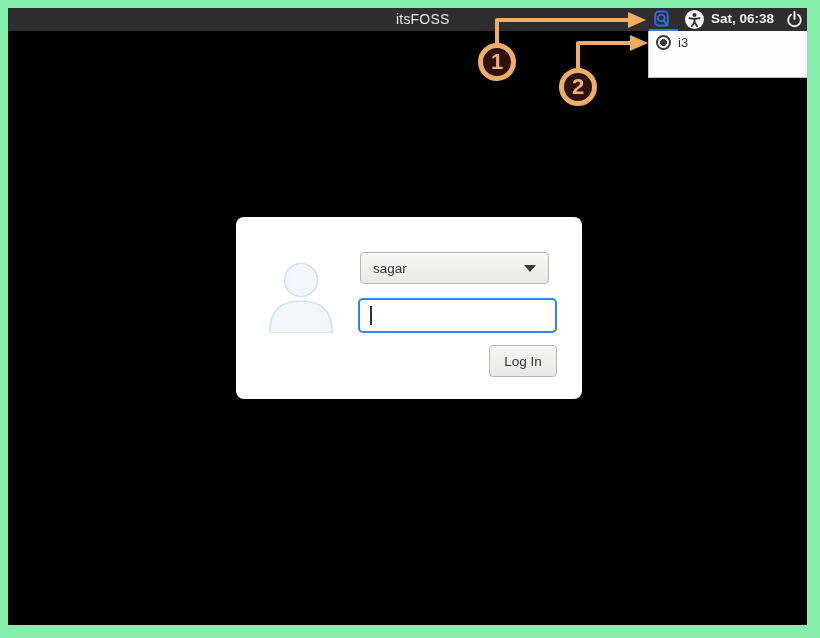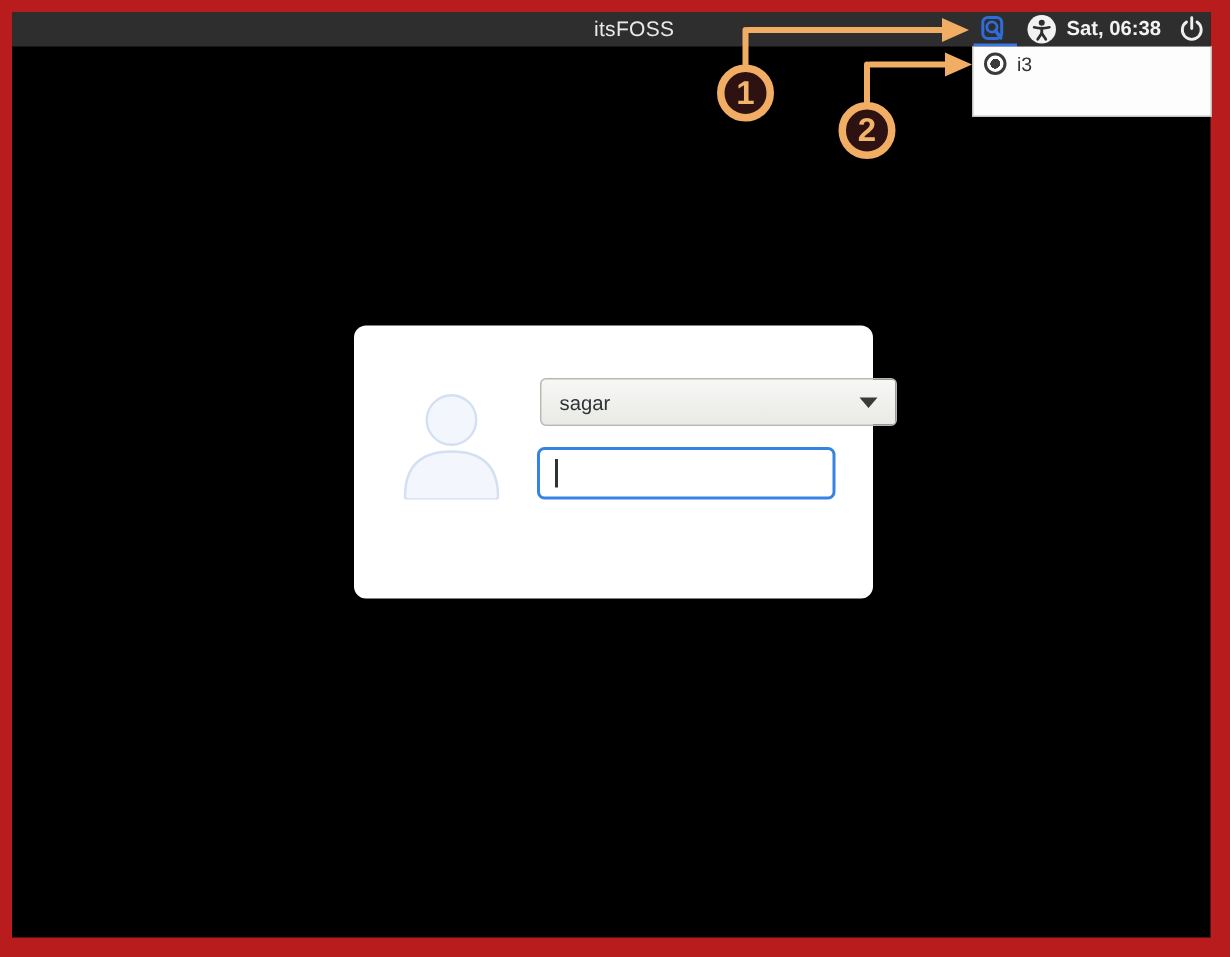--- a/index.html
+++ b/index.html
@@ -2,21 +2,21 @@
 <html><head>
 <meta charset="utf-8">
 <style>
   * { margin: 0; padding: 0; box-sizing: border-box; }
   html, body { width: 820px; height: 638px; }
   body { font-family: "Liberation Sans", sans-serif; }
 
   .frame {
     position: relative;
     width: 820px; height: 638px;
-    background: #b91c1c;
+    background: #86efac;
   }
   .screen {
     position: absolute;
     left: 8px; top: 8px;
     width: 799px; height: 617px;
     background: #000000;
     overflow: visible;
   }
 
   
@@ -107,21 +107,21 @@
     position: absolute;
     left: 228px; top: 209px;
     width: 346px; height: 182px;
     background: #ffffff;
     border-radius: 8px;
   }
   .avatar { position: absolute; left: 30px; top: 38px; }
   .username-combo {
     position: absolute;
     left: 124px; top: 35px;
-    width: 238px; height: 32px;
+    width: 189px; height: 32px;
     background: linear-gradient(#f7f7f5, #e9e9e6);
     border: 1px solid #b7b7b2;
     border-radius: 4px;
     display: flex;
     align-items: center;
     padding: 0 12px;
     cursor: pointer;
   }
   .username-combo .combo-text {
     font-size: 13.5px;
@@ -244,20 +244,21 @@
       </div>
 
       <div class="username-combo">
         <span class="combo-text">sagar</span>
         <span class="combo-arrow"></span>
       </div>
 
       <input class="password-input" type="password" value="" style="">
       <div class="text-cursor"></div>
 
+      <button class="login-btn">Log In</button>
     </div>
 
     <div class="anno" style="left:487px; top:10px; width:4px; height:28px;"></div>
     <div class="anno" style="left:489px; top:10px; width:133px; height:4px;"></div>
     <div class="arrowhead" style="left:620px; top:4px;"></div>
     <div class="step-badge" style="left:470px; top:35px;">
       <span>1</span>
     </div>
 
     <div class="anno" style="left:568px; top:33px; width:4px; height:29px;"></div>

